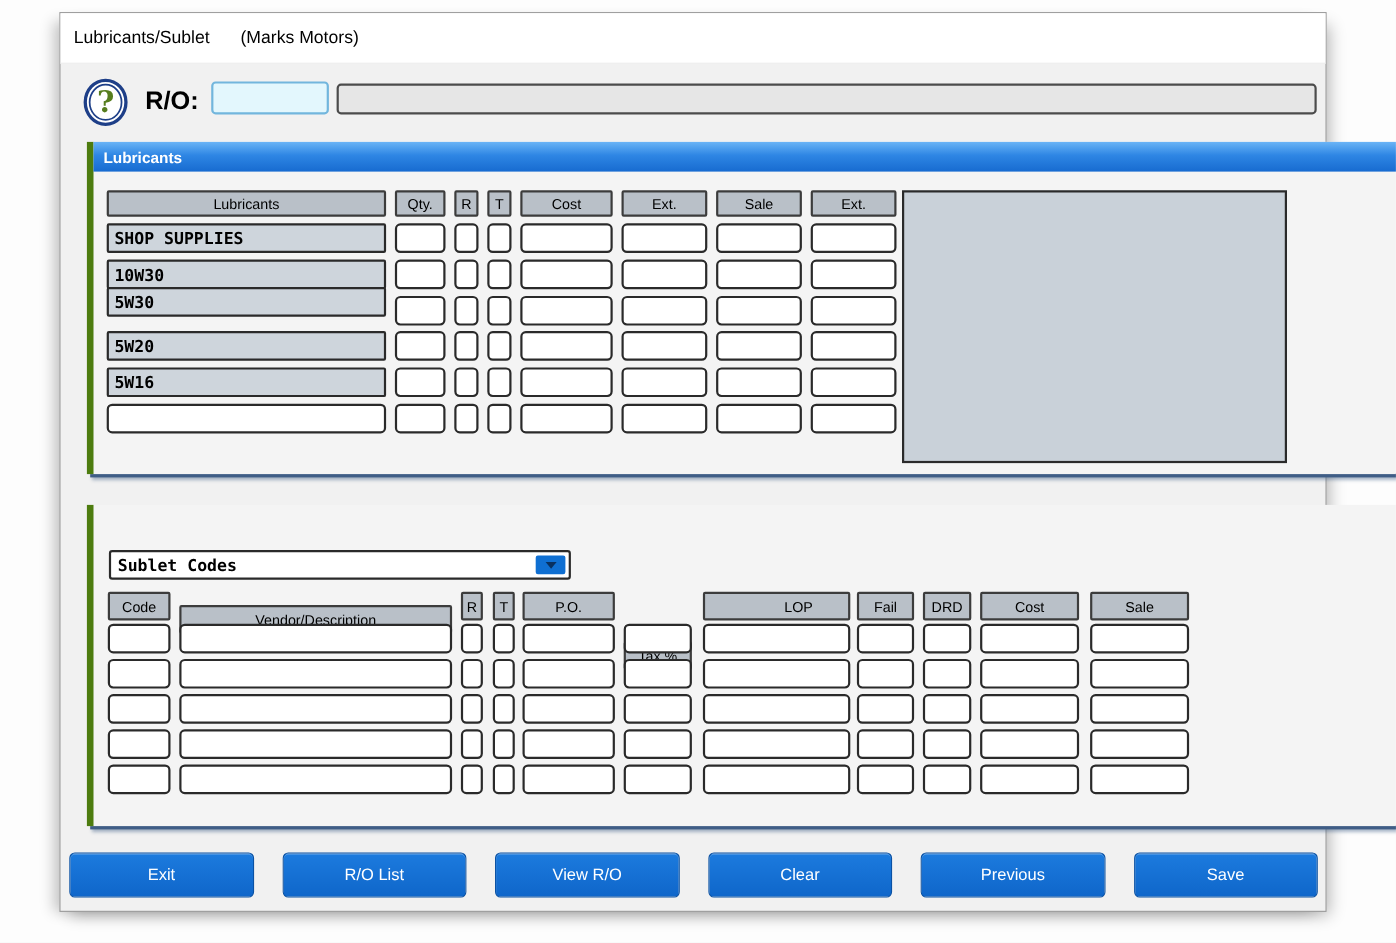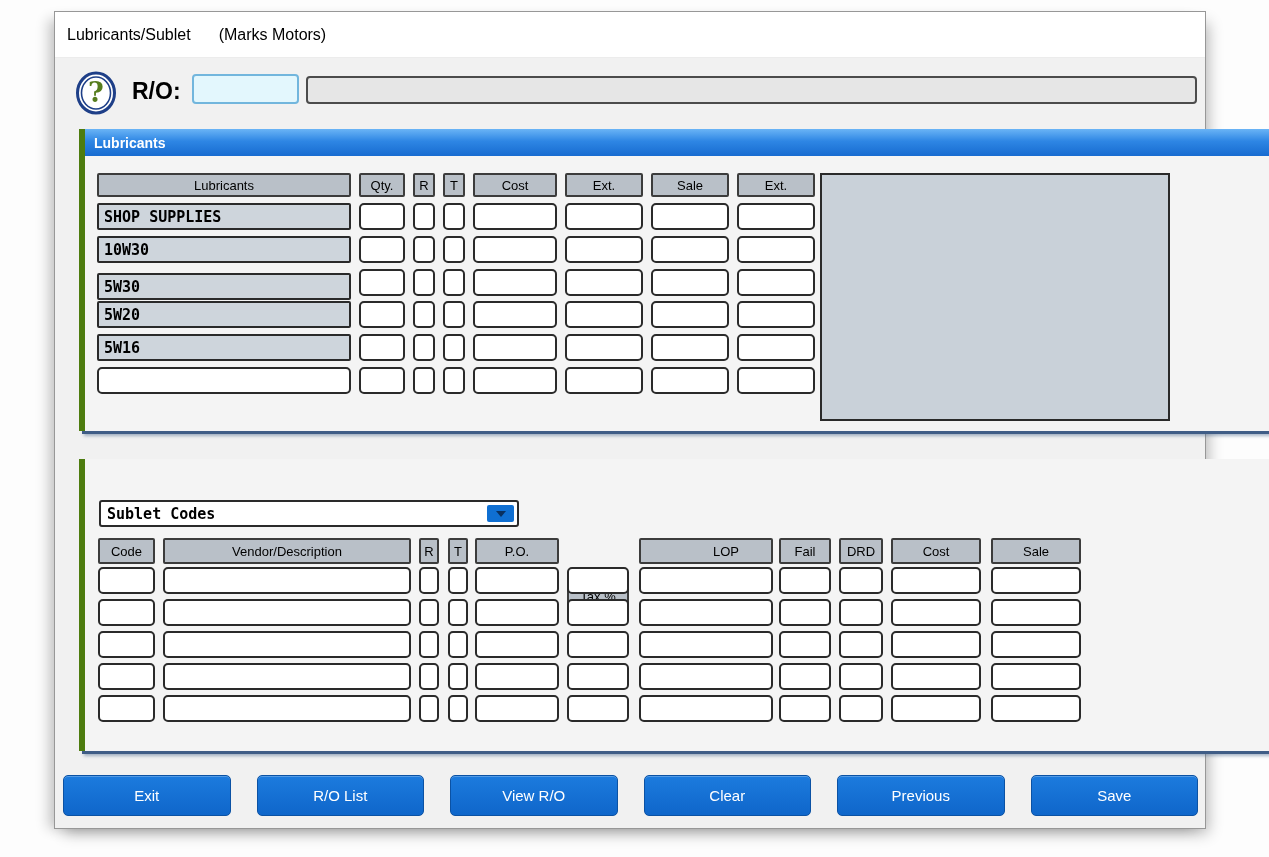--- a/index.html
+++ b/index.html
@@ -102,21 +102,21 @@
         <div class="cell inp" style="left: 566px; top: 74px; width: 78px; height: 27px;"></div>
         <div class="cell inp" style="left: 652px; top: 74px; width: 78px; height: 27px;"></div>
         <div class="cell lbl" style="left: 12px; top: 107px; width: 254px; height: 27px;">10W30</div>
         <div class="cell inp" style="left: 274px; top: 107px; width: 46px; height: 27px;"></div>
         <div class="cell inp" style="left: 328px; top: 107px; width: 22px; height: 27px;"></div>
         <div class="cell inp" style="left: 358px; top: 107px; width: 22px; height: 27px;"></div>
         <div class="cell inp" style="left: 388px; top: 107px; width: 84px; height: 27px;"></div>
         <div class="cell inp" style="left: 480px; top: 107px; width: 78px; height: 27px;"></div>
         <div class="cell inp" style="left: 566px; top: 107px; width: 78px; height: 27px;"></div>
         <div class="cell inp" style="left: 652px; top: 107px; width: 78px; height: 27px;"></div>
-        <div class="cell lbl" style="left: 12px; top: 144px; width: 254px; height: 27px;">5W30</div>
+        <div class="cell lbl" style="left: 12px; top: 132px; width: 254px; height: 27px;">5W30</div>
         <div class="cell inp" style="left: 274px; top: 140px; width: 46px; height: 27px;"></div>
         <div class="cell inp" style="left: 328px; top: 140px; width: 22px; height: 27px;"></div>
         <div class="cell inp" style="left: 358px; top: 140px; width: 22px; height: 27px;"></div>
         <div class="cell inp" style="left: 388px; top: 140px; width: 84px; height: 27px;"></div>
         <div class="cell inp" style="left: 480px; top: 140px; width: 78px; height: 27px;"></div>
         <div class="cell inp" style="left: 566px; top: 140px; width: 78px; height: 27px;"></div>
         <div class="cell inp" style="left: 652px; top: 140px; width: 78px; height: 27px;"></div>
         <div class="cell lbl" style="left: 12px; top: 172px; width: 254px; height: 27px;">5W20</div>
         <div class="cell inp" style="left: 274px; top: 172px; width: 46px; height: 27px;"></div>
         <div class="cell inp" style="left: 328px; top: 172px; width: 22px; height: 27px;"></div>
@@ -144,21 +144,21 @@
       </div>
 
     <div class="panel" id="sub-panel">
       <div class="dropdown">
         <span>Sublet Codes</span>
         <span class="dd-btn">
           <span class="dd-tri"></span>
         </span>
       </div>
     <div class="cell hdr" style="left: 13px; top: 79px; width: 57px; height: 26px;">Code</div>
-        <div class="cell hdr" style="left: 78px; top: 79px; width: 248px; height: 26px;">Vendor/Description</div>
+        <div class="cell hdr" style="left: 78px; top: 91px; width: 248px; height: 26px;">Vendor/Description</div>
         <div class="cell hdr" style="left: 334px; top: 79px; width: 20px; height: 26px;">R</div>
         <div class="cell hdr" style="left: 363px; top: 79px; width: 20px; height: 26px;">T</div>
         <div class="cell hdr" style="left: 390px; top: 79px; width: 84px; height: 26px;">P.O.</div>
         <div class="cell hdr" style="left: 482px; top: 79px; width: 62px; height: 26px; margin-top: 45px;">Tax %</div>
         <div class="cell hdr" style="left: 554px; top: 79px; width: 134px; height: 26px; padding-left: 40px;">LOP</div>
         <div class="cell hdr" style="left: 694px; top: 79px; width: 52px; height: 26px;">Fail</div>
         <div class="cell hdr" style="left: 754px; top: 79px; width: 44px; height: 26px;">DRD</div>
         <div class="cell hdr" style="left: 806px; top: 79px; width: 90px; height: 26px;">Cost</div>
         <div class="cell hdr" style="left: 906px; top: 79px; width: 90px; height: 26px;">Sale</div>
         <div class="cell inp" style="left: 13px; top: 108px; width: 57px; height: 27px;"></div>

